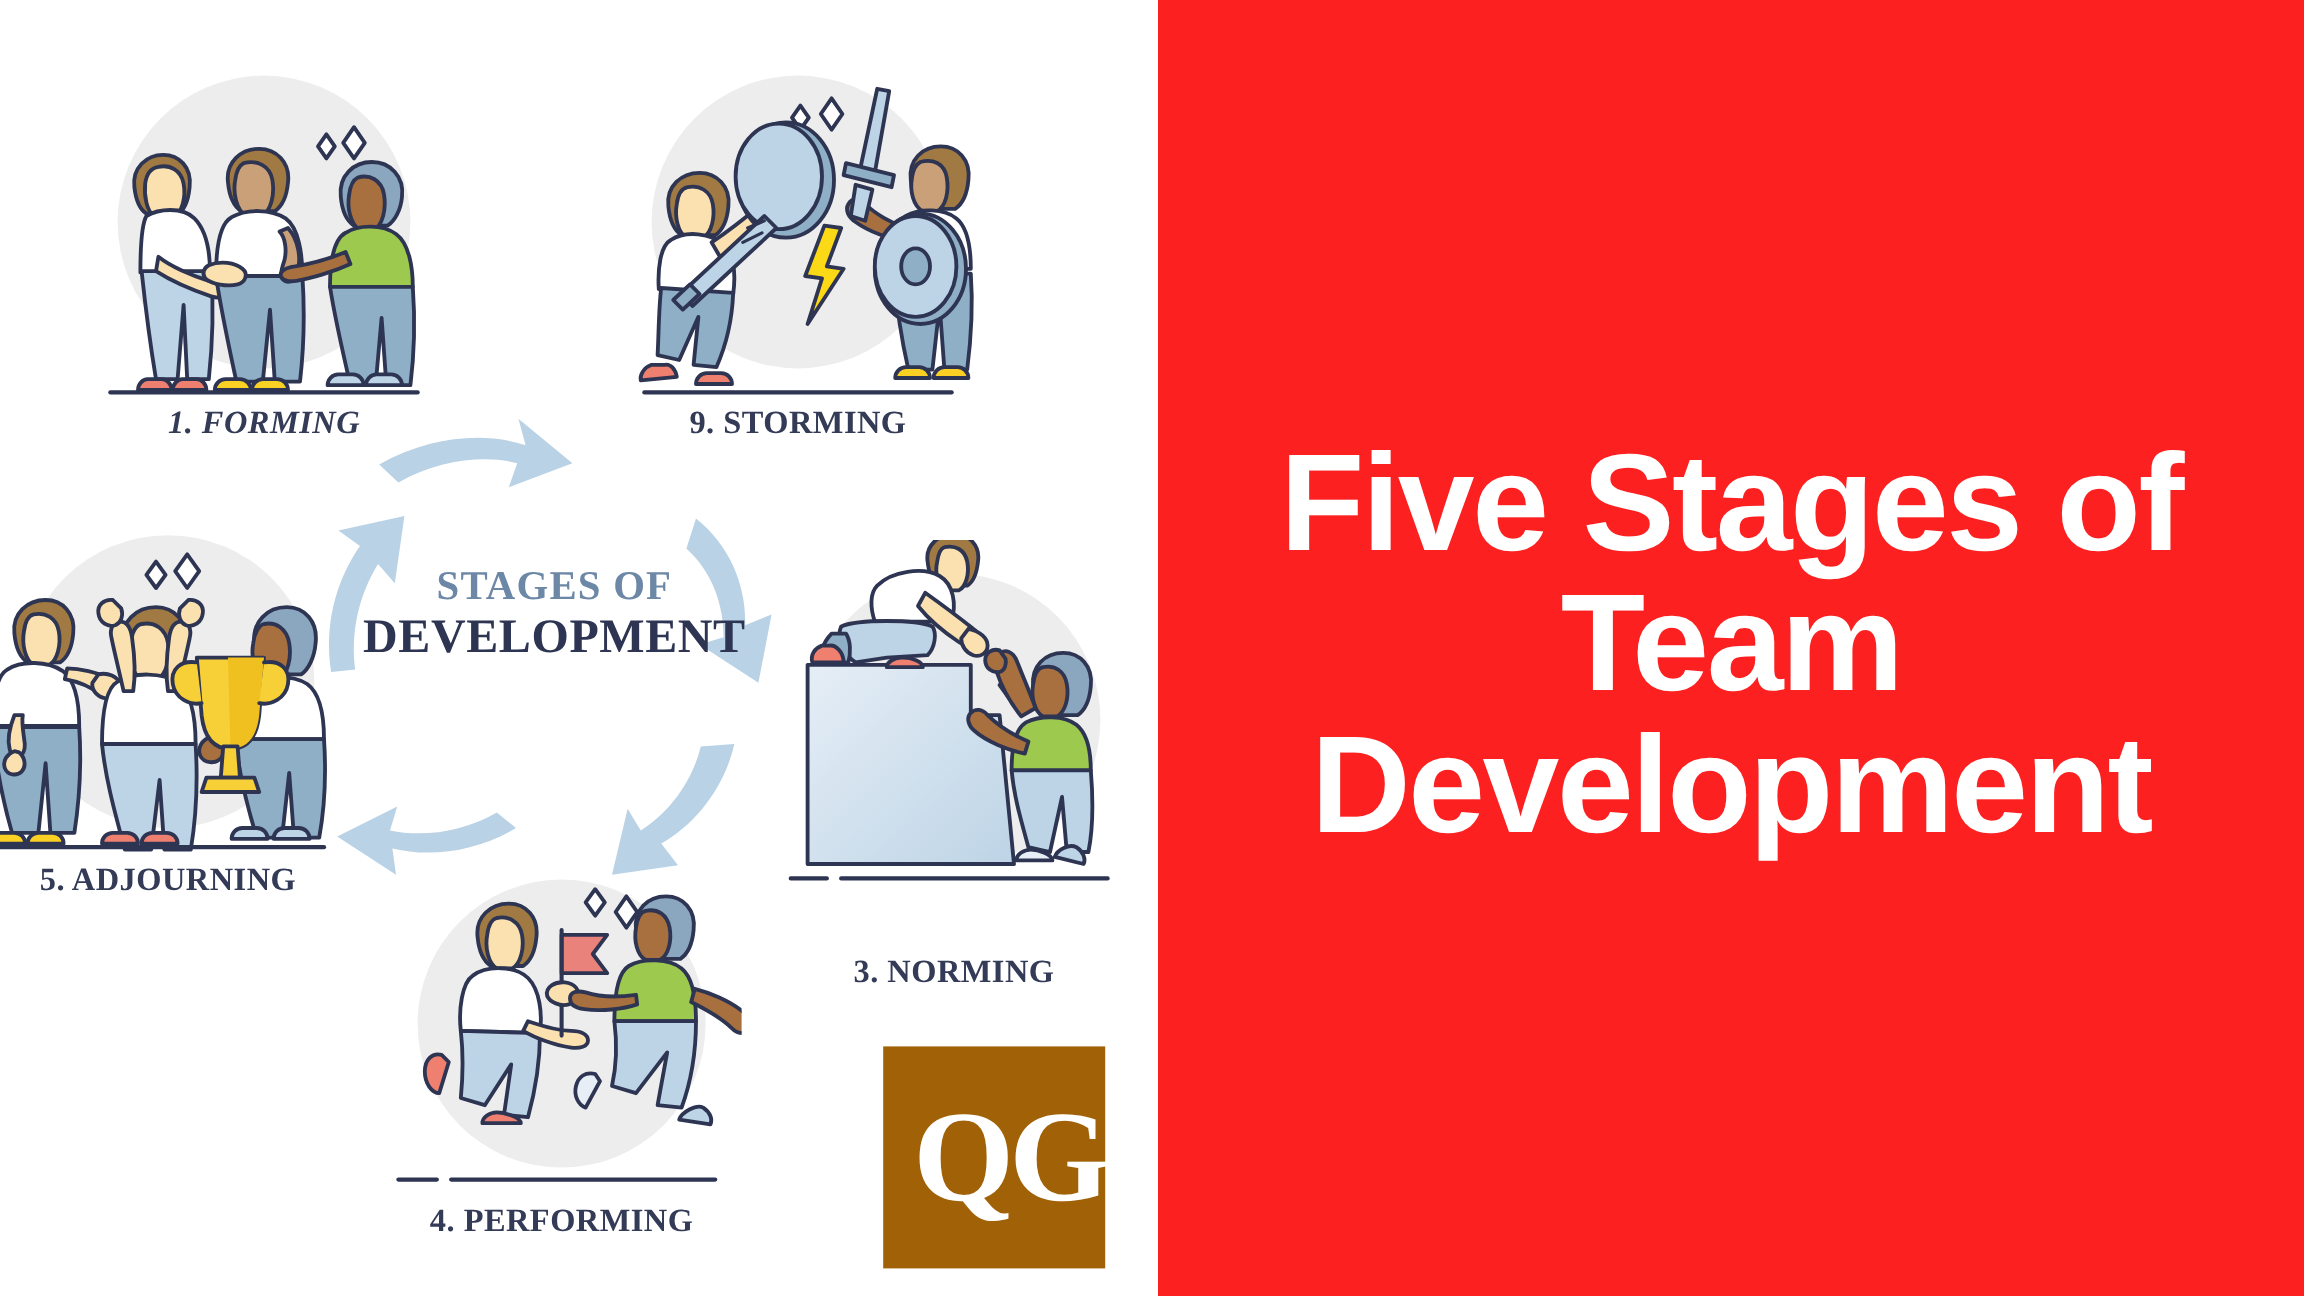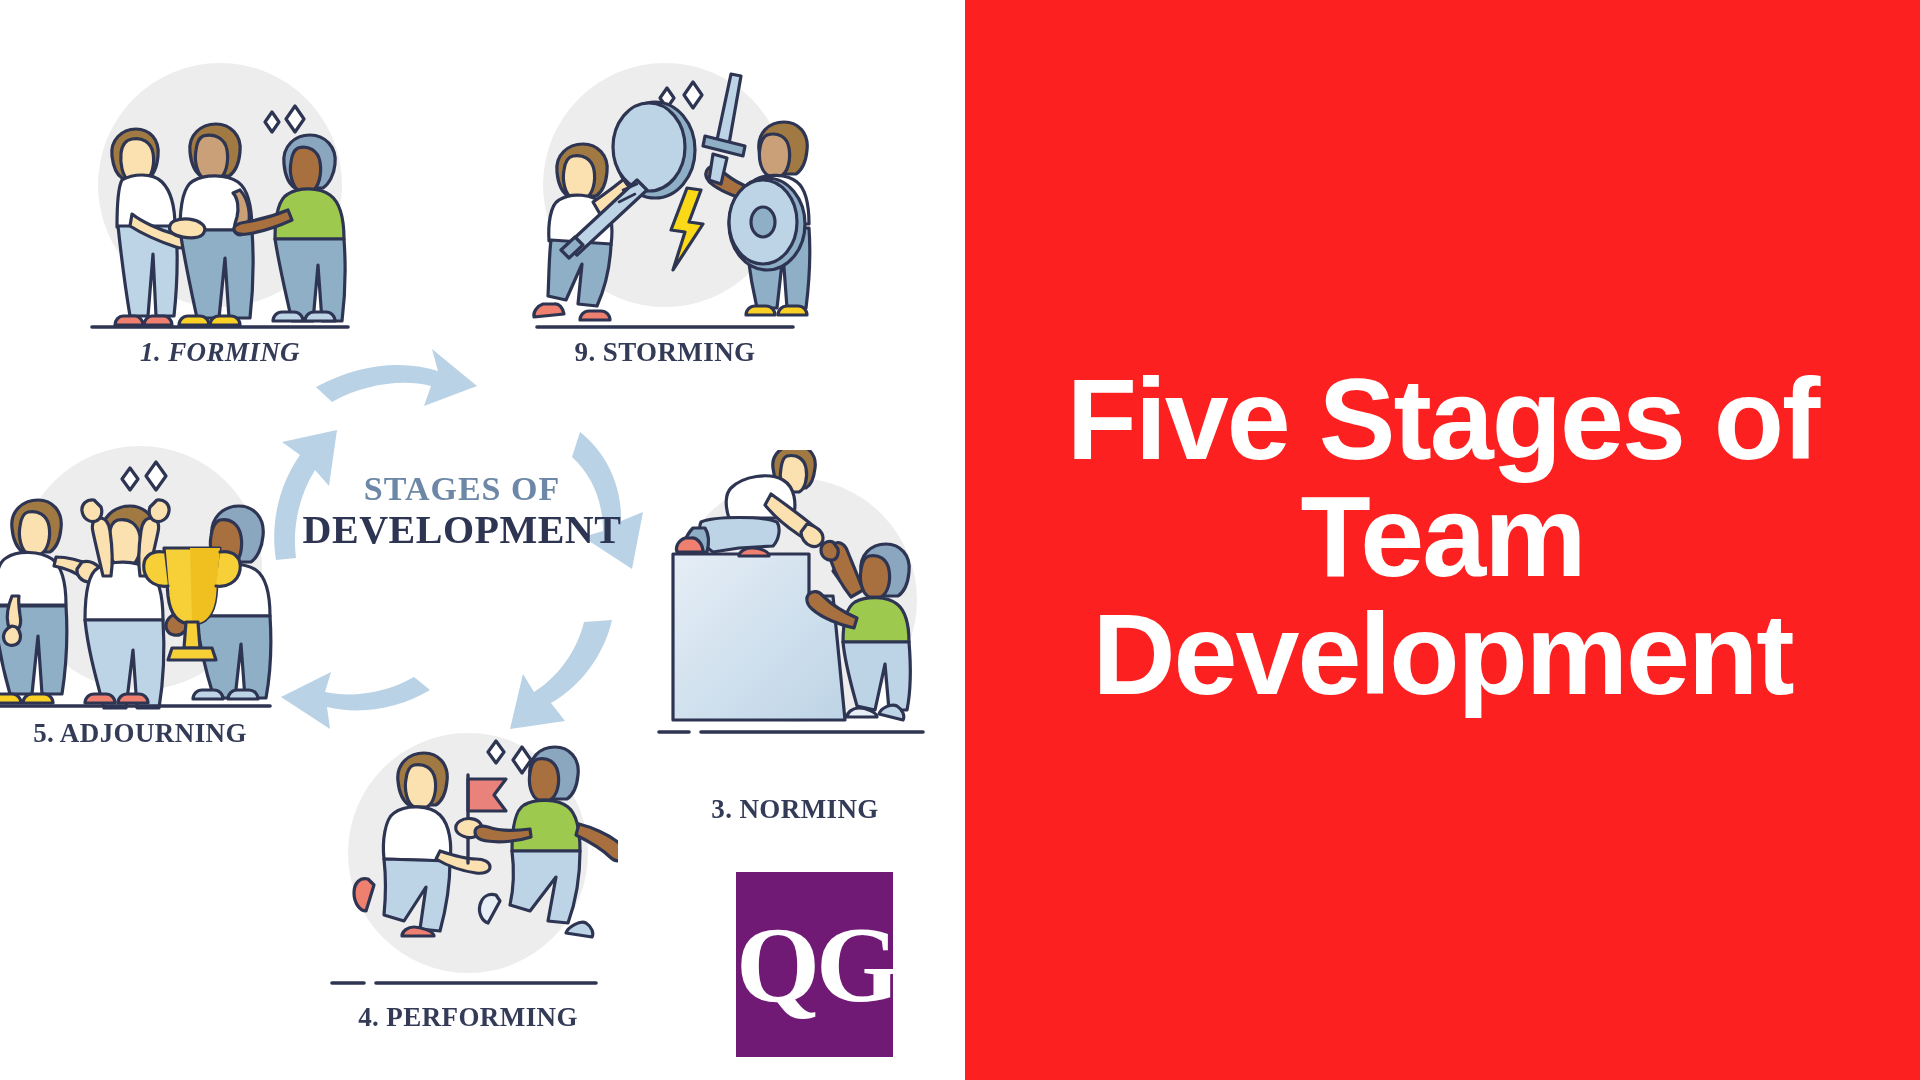--- a/index.html
+++ b/index.html
@@ -50,23 +50,23 @@
     font-family:"Liberation Serif", serif;
     font-weight:bold;
     line-height:1.12;
   }
   .center-label .l1{display:block;font-size:34px;color:#6d87a6;letter-spacing:1px;}
   .center-label .l2{display:block;font-size:40px;color:#2e3553;letter-spacing:1px;}
   .center-label .l3{display:block;font-size:40px;color:#2e3553;letter-spacing:.5px;}
 
   
   .qg-logo{
-    position:absolute;left:736px;top:872px;width:157px;height:185px;
-    background:#701a75;
-    display:flex;align-items:center;justify-content:flex-start;
+    position:absolute;left:736px;top:872px;width:185px;height:185px;
+    background:#a16207;
+    display:flex;align-items:center;justify-content:flex-end;
   }
   .qg-logo .qg-text{
     font-family:"Liberation Serif", serif;
     font-weight:bold;
     color:#ffffff;
     font-size:108px;
     line-height:1;
     letter-spacing:-4px;
   }
 

